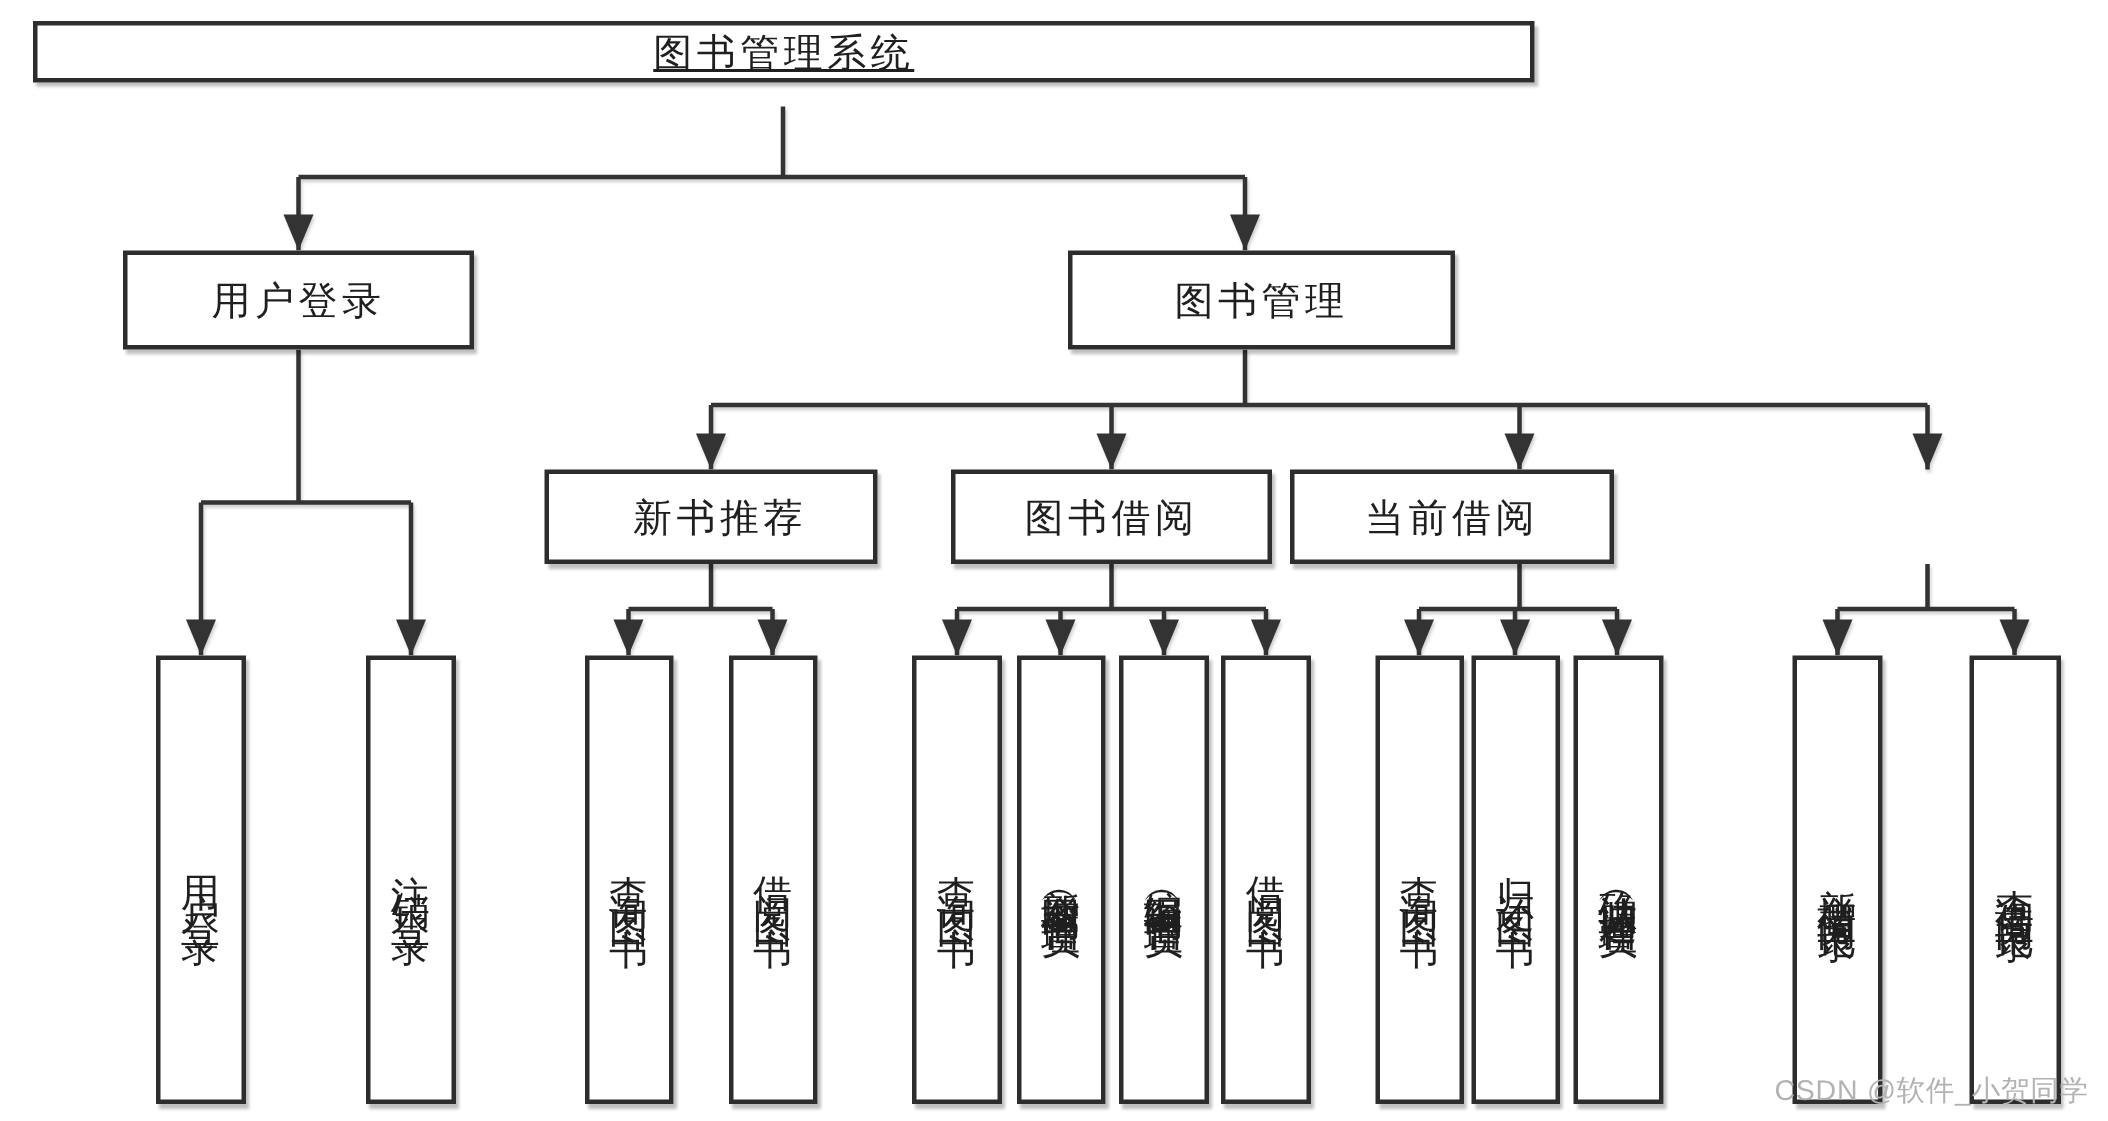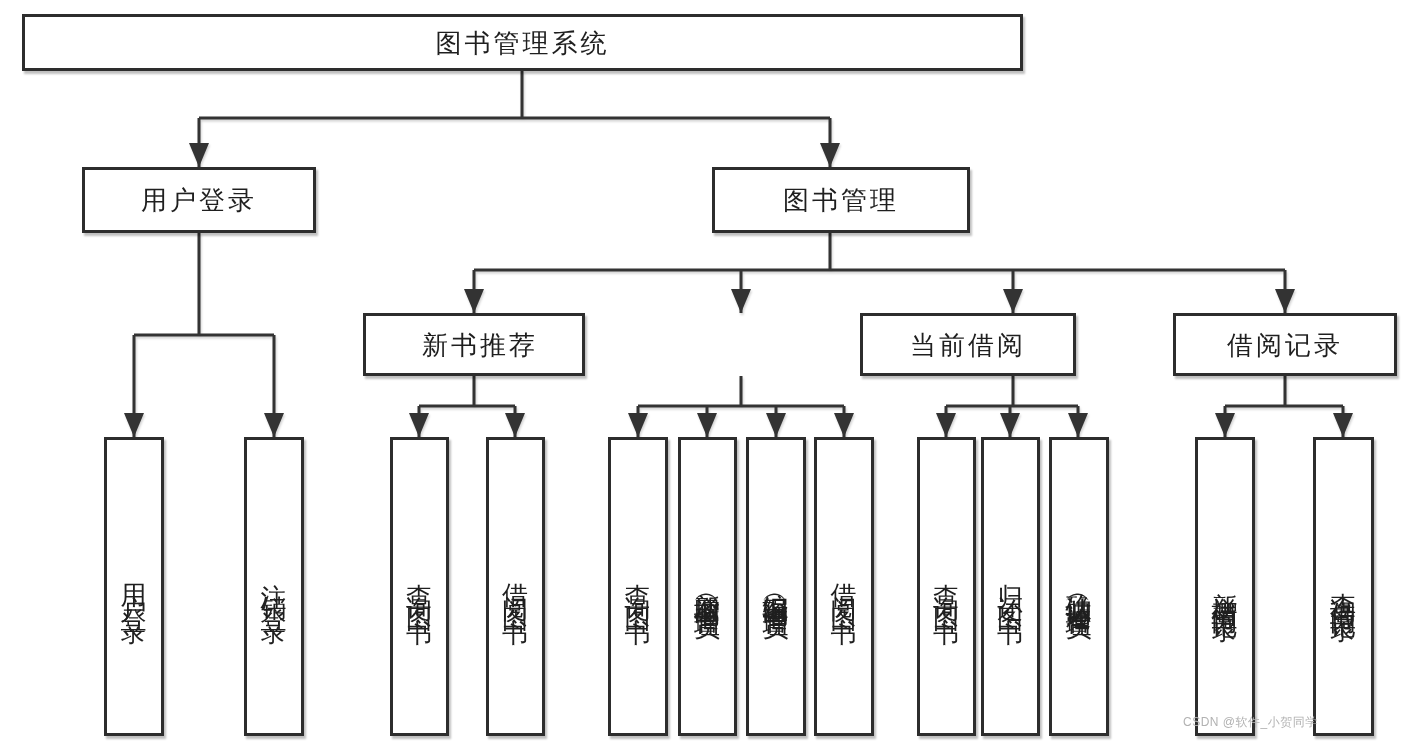--- a/index.html
+++ b/index.html
@@ -17,21 +17,21 @@
   }
   .hbox{letter-spacing:3px;white-space:nowrap;}
   .vbox{
     writing-mode:vertical-lr;text-orientation:mixed;
     top:437px;height:299px;
   }
   .ls4{letter-spacing:12px;}
   .ls6{letter-spacing:5px;}
   .ls9{letter-spacing:3px;}
   
-  #bx-root{left:22px;top:14px;width:1001px;height:57px;}
+  #bx-root{left:22px;top:14px;width:1001px;height:41px;text-decoration:underline;}
   #bx-login{left:82px;top:167px;width:234px;height:66px;}
   #bx-mgmt{left:712px;top:167px;width:258px;height:66px;}
   #bx-rec{left:363px;top:313px;width:222px;height:63px;padding-left:12px;}
   #bx-bor{left:634px;top:313px;width:214px;height:63px;}
   #bx-cur{left:860px;top:313px;width:216px;height:63px;}
   #bx-his{left:1173px;top:313px;width:224px;height:63px;}
   
   #lf-login1{left:104px;width:60px;}
   #lf-logout{left:244px;width:60px;}
   #lf-rec1{left:390px;width:59px;}
@@ -40,21 +40,21 @@
   #lf-bor2{left:678px;width:59px;}
   #lf-bor3{left:746px;width:60px;}
   #lf-bor4{left:814px;width:60px;}
   #lf-cur1{left:917px;width:59px;}
   #lf-cur2{left:981px;width:59px;}
   #lf-cur3{left:1049px;width:60px;}
   #lf-his1{left:1195px;width:60px;}
   #lf-his2{left:1313px;width:61px;}
   .watermark{
     position:absolute;left:1183px;top:714px;z-index:10;
-    font-size:12px;letter-spacing:0.5px;color:#b2b2b2;white-space:nowrap;
+    font-size:19px;letter-spacing:0.5px;color:#b2b2b2;white-space:nowrap;
   }
 </style>
 </head>
 <body>
 
 <div class="stage">
 
   <svg class="wires" width="1405" height="747" viewBox="0 0 1405 747">
     <g stroke="#333333" stroke-width="3" fill="none">
       <path d="M522 71 V118 M199 118 H830 M199 118 V167 M830 118 V167"></path>
@@ -87,22 +87,22 @@
       <polygon points="1333,413 1353,413 1343,437"></polygon>
     </g>
   </svg>
 
   <div class="node hbox" id="bx-root">图书管理系统</div>
 
   <div class="node hbox" id="bx-login">用户登录</div>
   <div class="node hbox" id="bx-mgmt">图书管理</div>
 
   <div class="node hbox" id="bx-rec">新书推荐</div>
+  <div class="node hbox" id="bx-bor">图书借阅</div>
   <div class="node hbox" id="bx-cur">当前借阅</div>
-  <div class="node hbox" id="bx-his">借阅记录</div>
 
   <div class="node vbox ls4" id="lf-login1">用户登录</div>
   <div class="node vbox ls4" id="lf-logout">注销登录</div>
 
   <div class="node vbox ls4" id="lf-rec1">查询图书</div>
   <div class="node vbox ls4" id="lf-rec2">借阅图书</div>
 
   <div class="node vbox ls4" id="lf-bor1">查询图书</div>
   <div class="node vbox ls9" id="lf-bor2">新增图书（管理员）</div>
   <div class="node vbox ls9" id="lf-bor3">编辑图书（管理员）</div>

